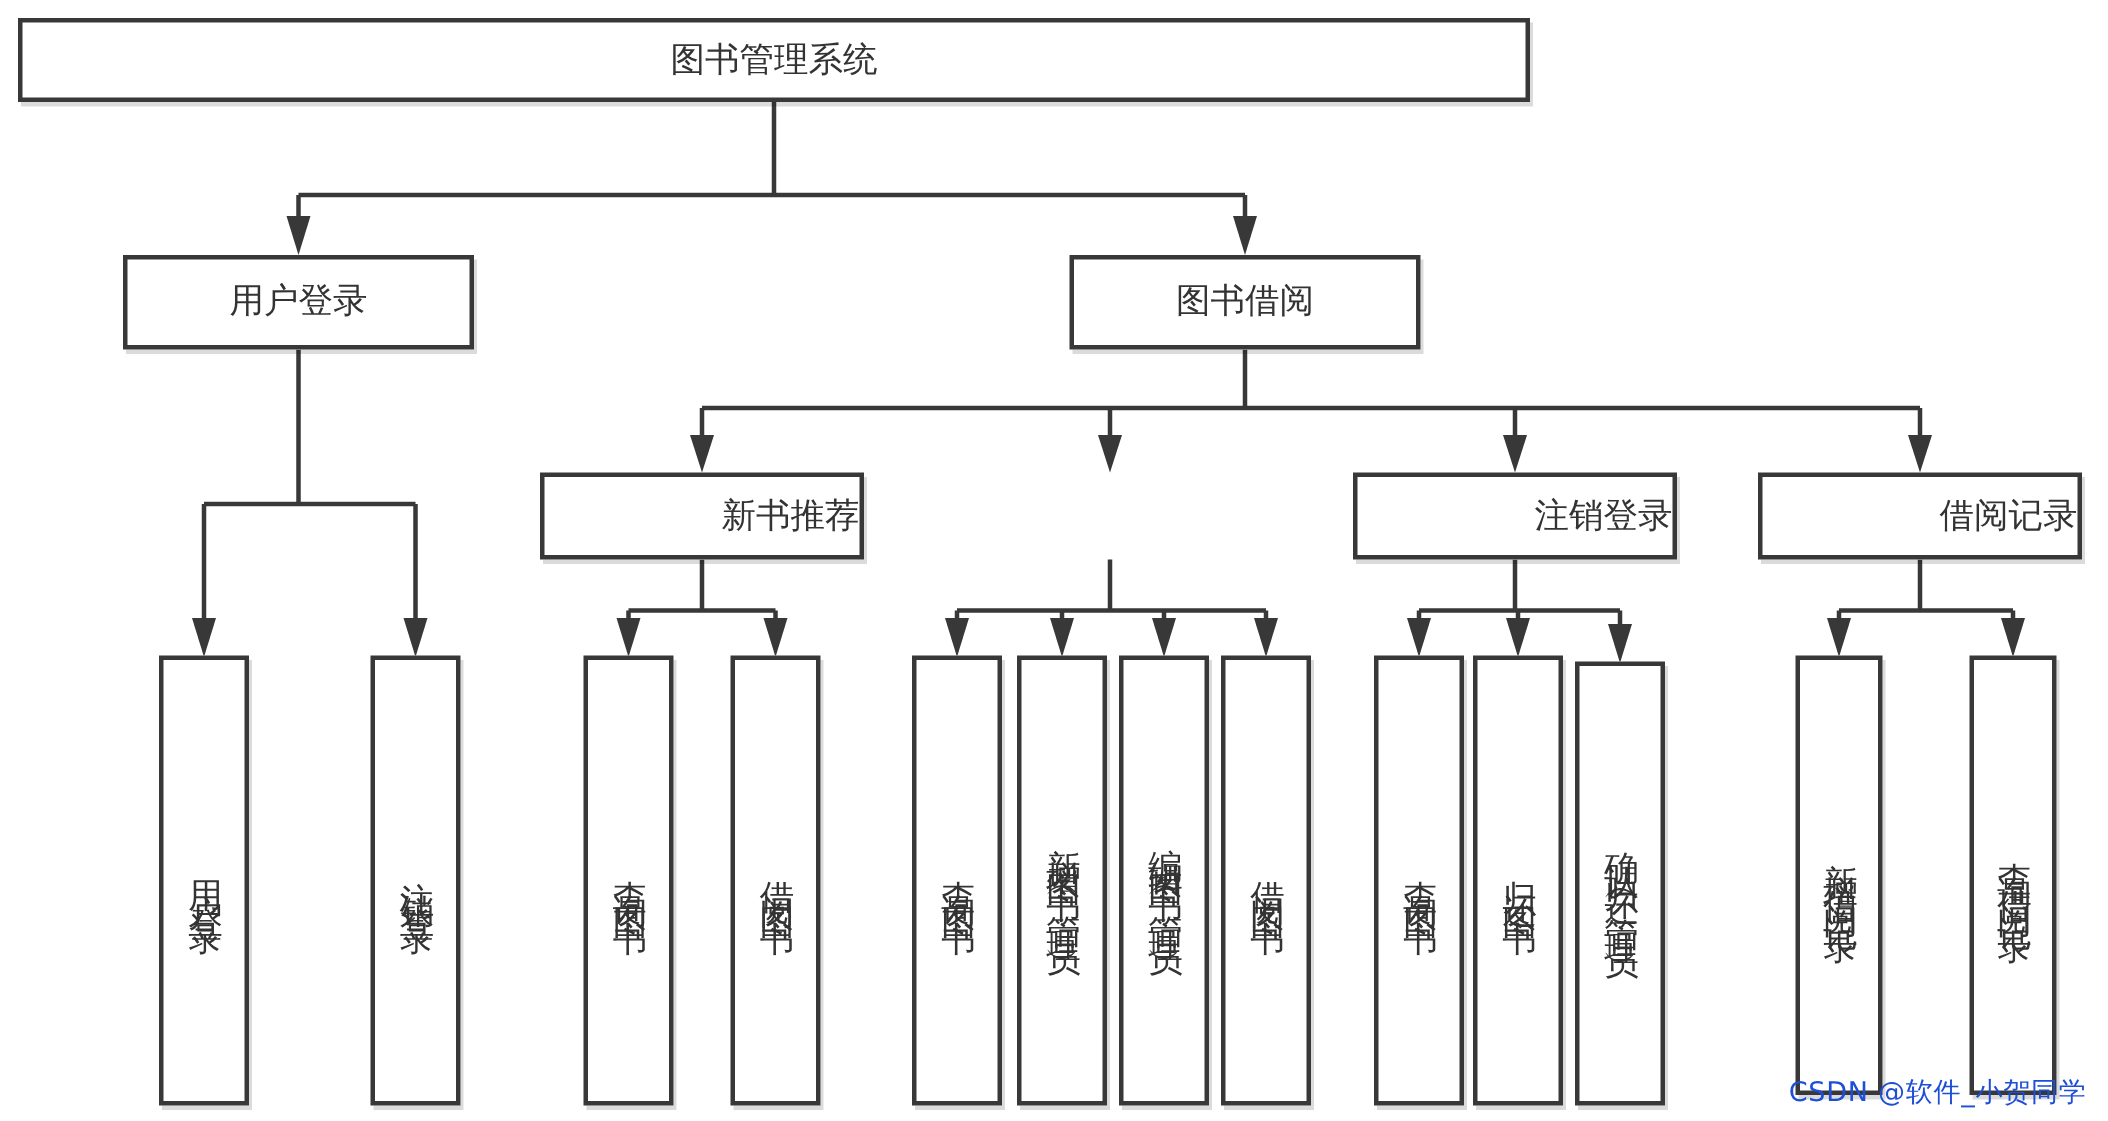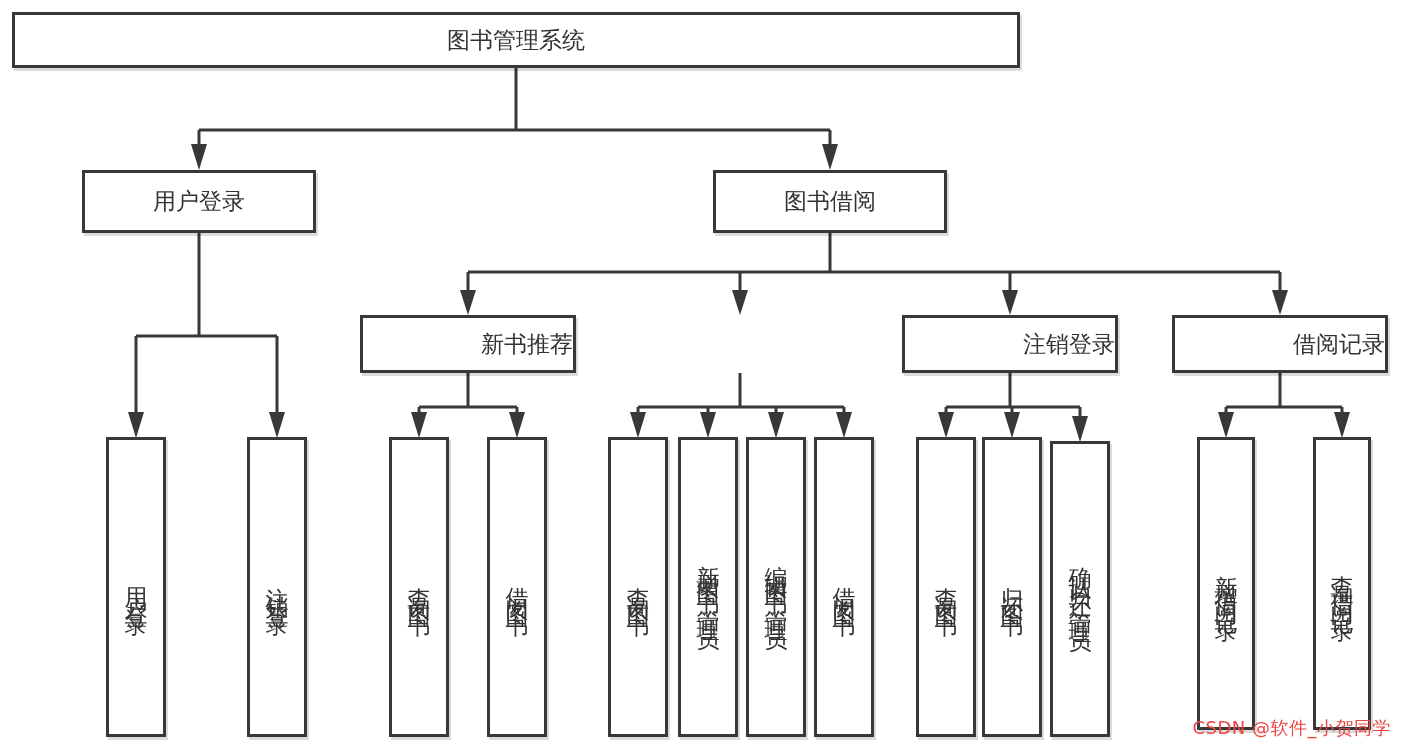--- a/index.html
+++ b/index.html
@@ -31,21 +31,21 @@
     font-size:23px;
     letter-spacing:9px;
     line-height:1;
     color:#333333;
     white-space:nowrap;
   }
   #watermark{
     position:absolute;
     right:14px;top:716px;
     font-size:18px;
-    color:#ef4444;
+    color:#1d4ed8;
     letter-spacing:0.5px;
     white-space:nowrap;
     z-index:5;
   }
   .stroke{stroke:#383838;stroke-width:3;fill:none;}
   .head{fill:#383838;stroke:none;}
 </style>
 </head>
 <body>
 

